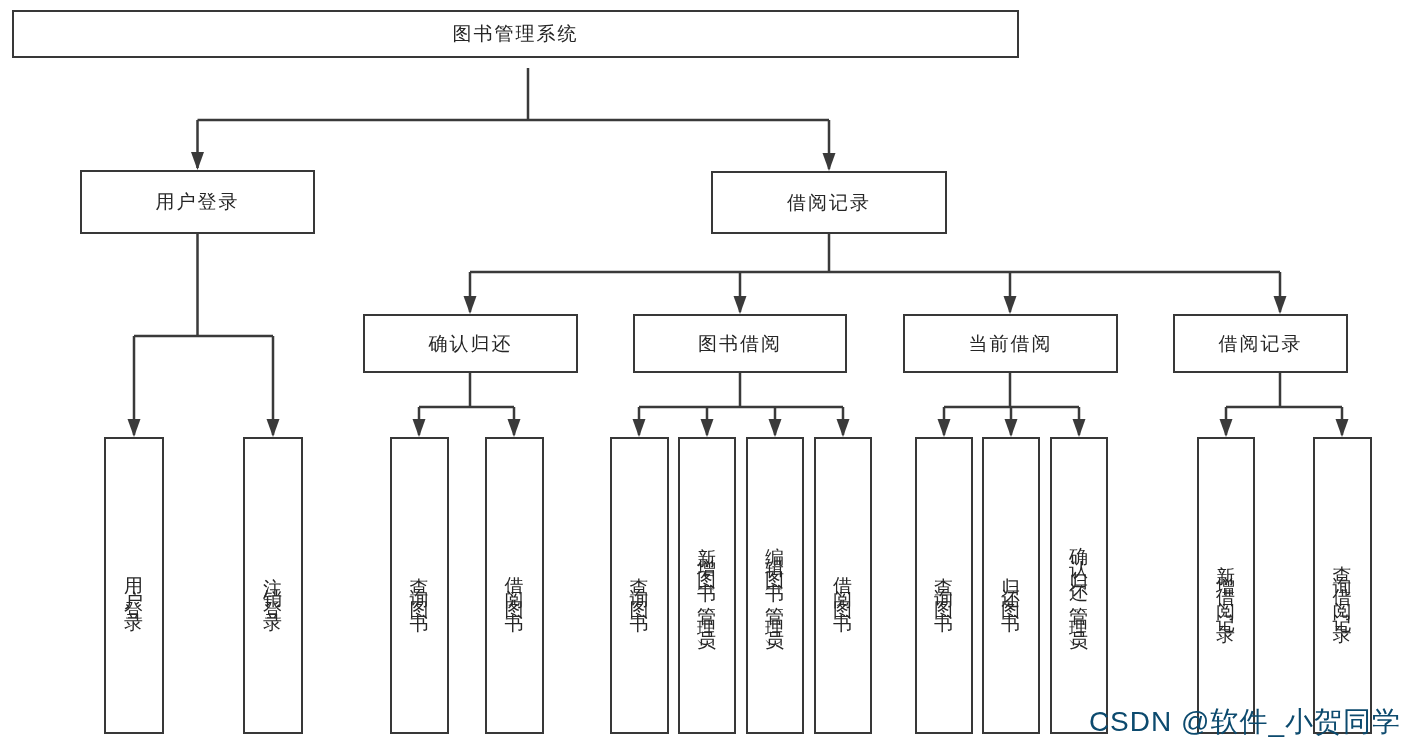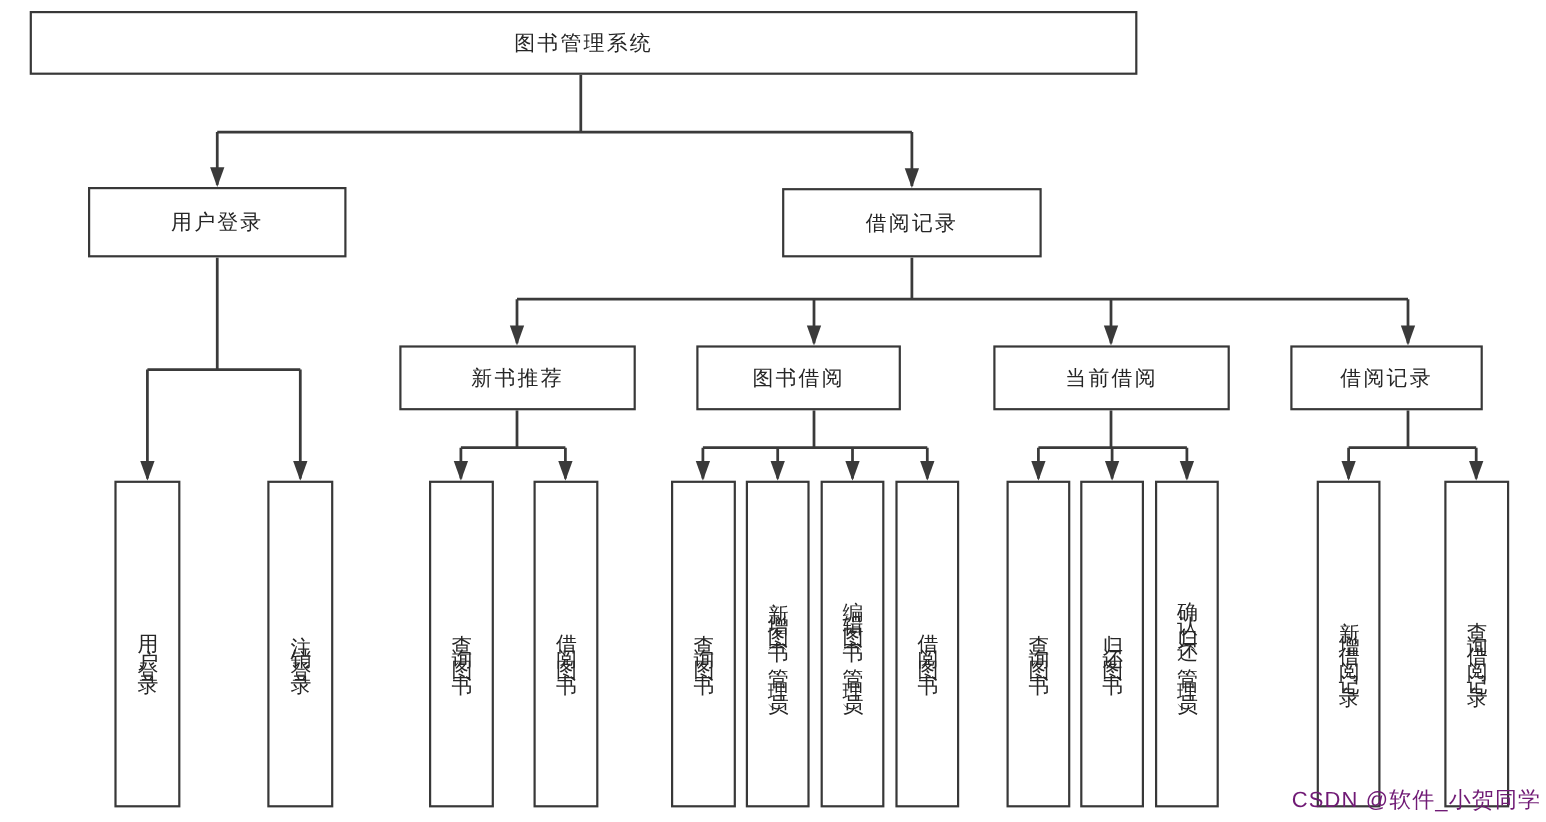--- a/index.html
+++ b/index.html
@@ -46,22 +46,22 @@
     text-orientation: mixed;
     font-size: 19px;
     letter-spacing: 12px;
     line-height: 1;
     white-space: nowrap;
   }
   .watermark {
     position: absolute;
     right: 4px;
     bottom: 6px;
-    font-size: 20px;
-    color: #701a75;
+    font-size: 28px;
+    color: #0c4a6e;
     letter-spacing: 1px;
     z-index: 3;
     white-space: nowrap;
   }
 </style>
 </head>
 <body>
 
 <div id="canvas">
 
@@ -98,27 +98,27 @@
       <polygon points="768.5,419 781.5,419 775,437"></polygon>
       <polygon points="836.5,419 849.5,419 843,437"></polygon>
       <polygon points="937.5,419 950.5,419 944,437"></polygon>
       <polygon points="1004.5,419 1017.5,419 1011,437"></polygon>
       <polygon points="1072.5,419 1085.5,419 1079,437"></polygon>
       <polygon points="1219.5,419 1232.5,419 1226,437"></polygon>
       <polygon points="1335.5,419 1348.5,419 1342,437"></polygon>
     </g>
   </svg>
 
-  <div class="box hbox" style="left:27px; top:10px; width:1007px; height:58px;">图书管理系统</div>
+  <div class="box hbox" style="left:12px; top:10px; width:1007px; height:48px;">图书管理系统</div>
 
   <div class="box hbox" style="left:80px; top:170px; width:235px; height:64px;">用户登录</div>
   <div class="box hbox" style="left:711px; top:171px; width:236px; height:63px;">借阅记录</div>
 
-  <div class="box hbox" style="left:363px; top:314px; width:215px; height:59px;">新书推荐</div>
-  <div class="box hbox" style="left:633px; top:314px; width:186px; height:59px;">图书借阅</div>
+  <div class="box hbox" style="left:363px; top:314px; width:215px; height:59px;">确认归还</div>
+  <div class="box hbox" style="left:633px; top:314px; width:214px; height:59px;">图书借阅</div>
   <div class="box hbox" style="left:903px; top:314px; width:215px; height:59px;font-family:Liberation Mono, monospace;">当前借阅</div>
   <div class="box hbox" style="left:1173px; top:314px; width:175px; height:59px;">借阅记录</div>
 
   <div class="box vbox" style="left:104px; width:60px;">
     <span class="vlabel">用户登录</span>
   </div>
   <div class="box vbox" style="left:243px; width:60px;">
     <span class="vlabel">注销登录</span>
   </div>
 

